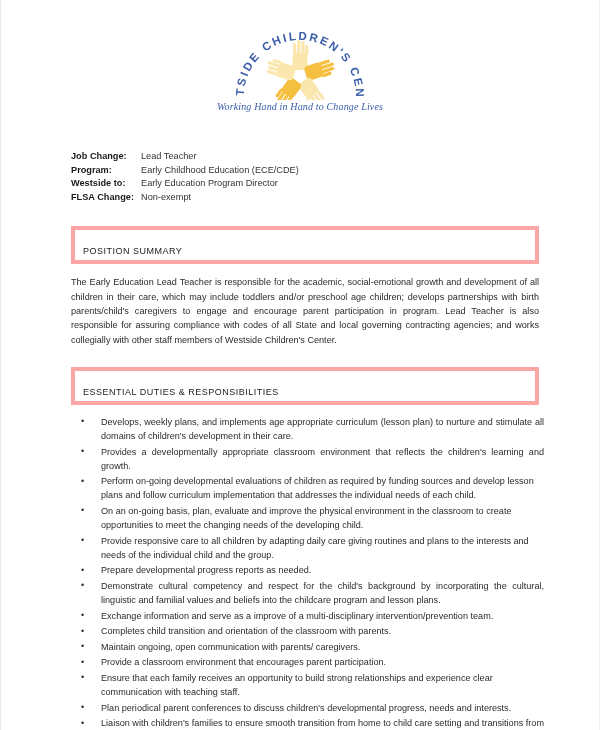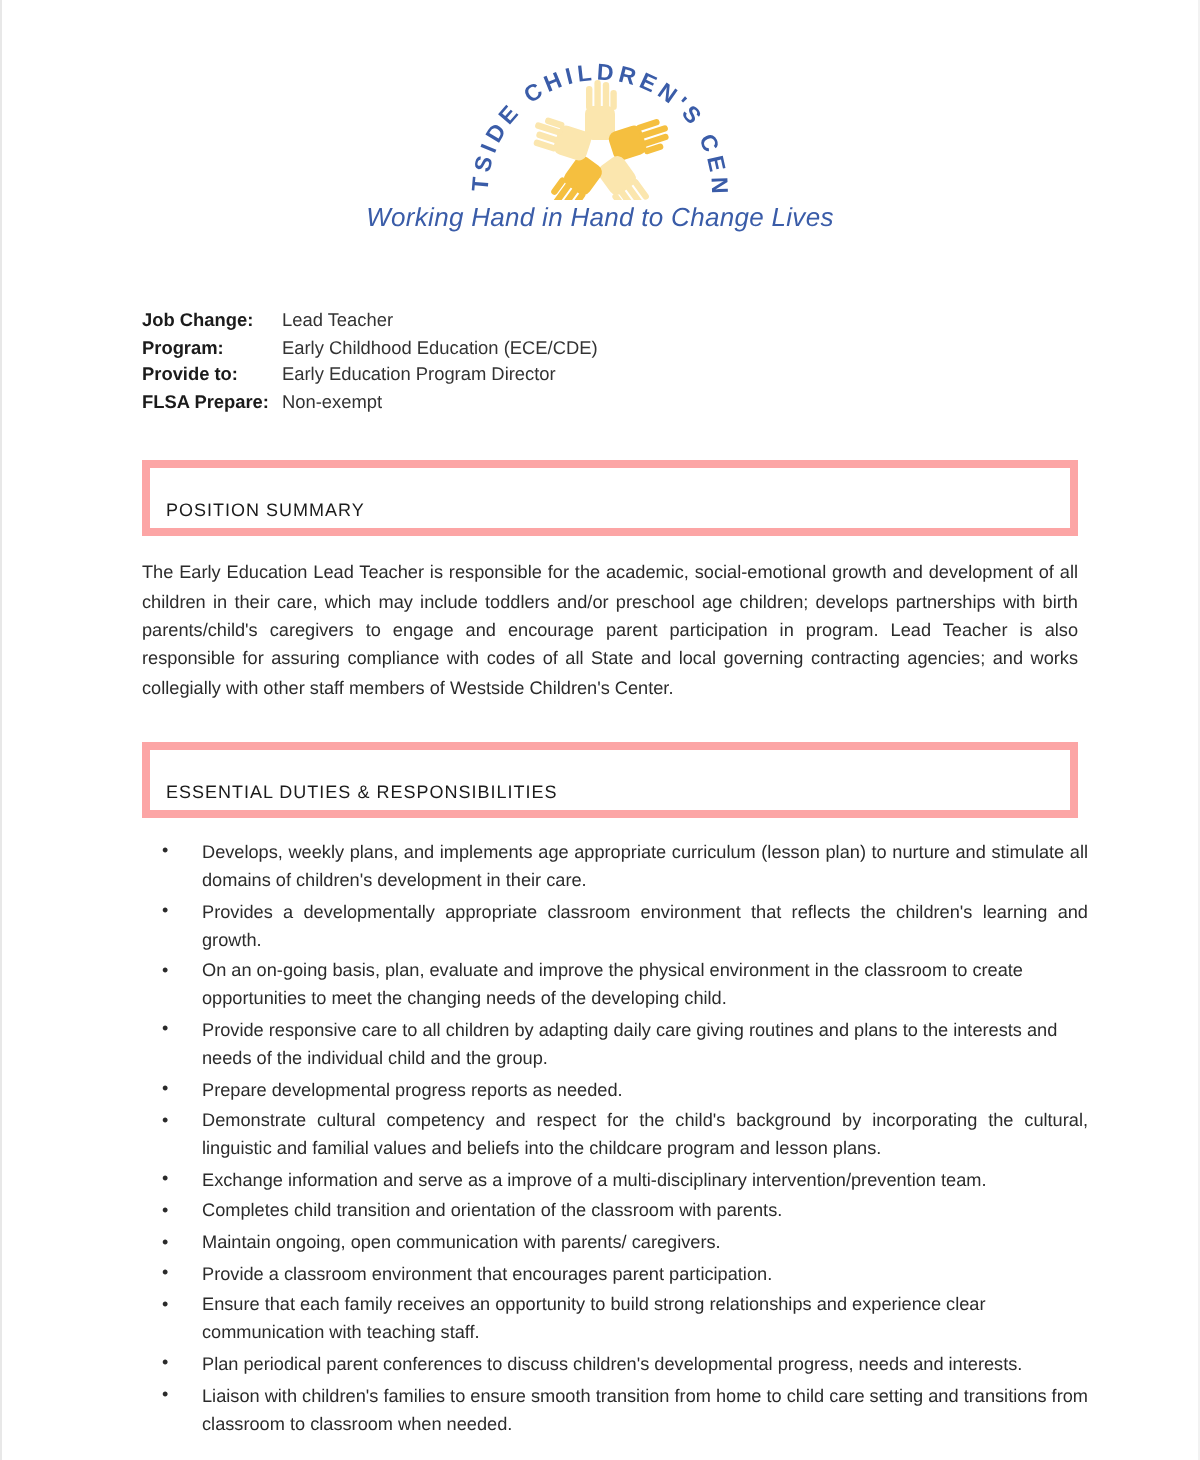--- a/index.html
+++ b/index.html
@@ -32,23 +32,23 @@
     align-items: center;
   }
   .logo-mark {
     position: relative;
     width: 140px;
     height: 74px;
   }
   .logo-mark svg { display: block; }
   .tagline {
     margin-top: 1px;
-    font-family: Liberation Sans, sans-serif;
+    font-family: Liberation Serif, serif;
     font-style: italic;
-    font-size: 13px;
+    font-size: 10px;
     color: #3a5ca8;
     letter-spacing: 0.15px;
     white-space: nowrap;
   }
 
   
   .doc-title {
     margin-top: 22px;
     text-align: center;
     font-weight: bold;
@@ -193,37 +193,38 @@
   <div class="meta">
     <div class="meta-row">
       <span class="meta-label">Job Change:</span>
       <span class="meta-value">Lead Teacher</span>
     </div>
     <div class="meta-row">
       <span class="meta-label">Program:</span>
       <span class="meta-value">Early Childhood Education (ECE/CDE)</span>
     </div>
     <div class="meta-row">
-      <span class="meta-label">Provide to:</span>
+      <span class="meta-label">Westside to:</span>
       <span class="meta-value">Early Education Program Director</span>
     </div>
     <div class="meta-row">
-      <span class="meta-label">FLSA Prepare:</span>
+      <span class="meta-label">FLSA Change:</span>
       <span class="meta-value">Non-exempt</span>
     </div>
   </div>
 
   <div class="section-box section-summary">POSITION SUMMARY</div>
   <div class="summary-text">The Early Education Lead Teacher is responsible for the academic, social-emotional growth and development of all children in their care, which may include toddlers and/or preschool age children; develops partnerships with birth parents/child's caregivers to engage and encourage parent participation in program. Lead Teacher is also responsible for assuring compliance with codes of all State and local governing contracting agencies; and works collegially with other staff members of Westside Children's Center.</div>
 
   <div class="section-box section-duties">ESSENTIAL DUTIES &amp; RESPONSIBILITIES</div>
 
   <ul class="duties">
     <li class="justify">Develops, weekly plans, and implements age appropriate curriculum (lesson plan) to nurture and stimulate all domains of children's development in their care.</li>
     <li class="justify">Provides a developmentally appropriate classroom environment that reflects the children's learning and growth.</li>
+    <li>Perform on-going developmental evaluations of children as required by funding sources and develop lesson plans and follow curriculum implementation that addresses the individual needs of each child.</li>
     <li>On an on-going basis, plan, evaluate and improve the physical environment in the classroom to create opportunities to meet the changing needs of the developing child.</li>
     <li>Provide responsive care to all children by adapting daily care giving routines and plans to the interests and needs of the individual child and the group.</li>
     <li>Prepare developmental progress reports as needed.</li>
     <li class="justify">Demonstrate cultural competency and respect for the child's background by incorporating the cultural, linguistic and familial values and beliefs into the childcare program and lesson plans.</li>
     <li>Exchange information and serve as a improve of a multi-disciplinary intervention/prevention team.</li>
     <li>Completes child transition and orientation of the classroom with parents.</li>
     <li>Maintain ongoing, open communication with parents/ caregivers.</li>
     <li>Provide a classroom environment that encourages parent participation.</li>
     <li>Ensure that each family receives an opportunity to build strong relationships and experience clear communication with teaching staff.</li>
     <li>Plan periodical parent conferences to discuss children's developmental progress, needs and interests.</li>

